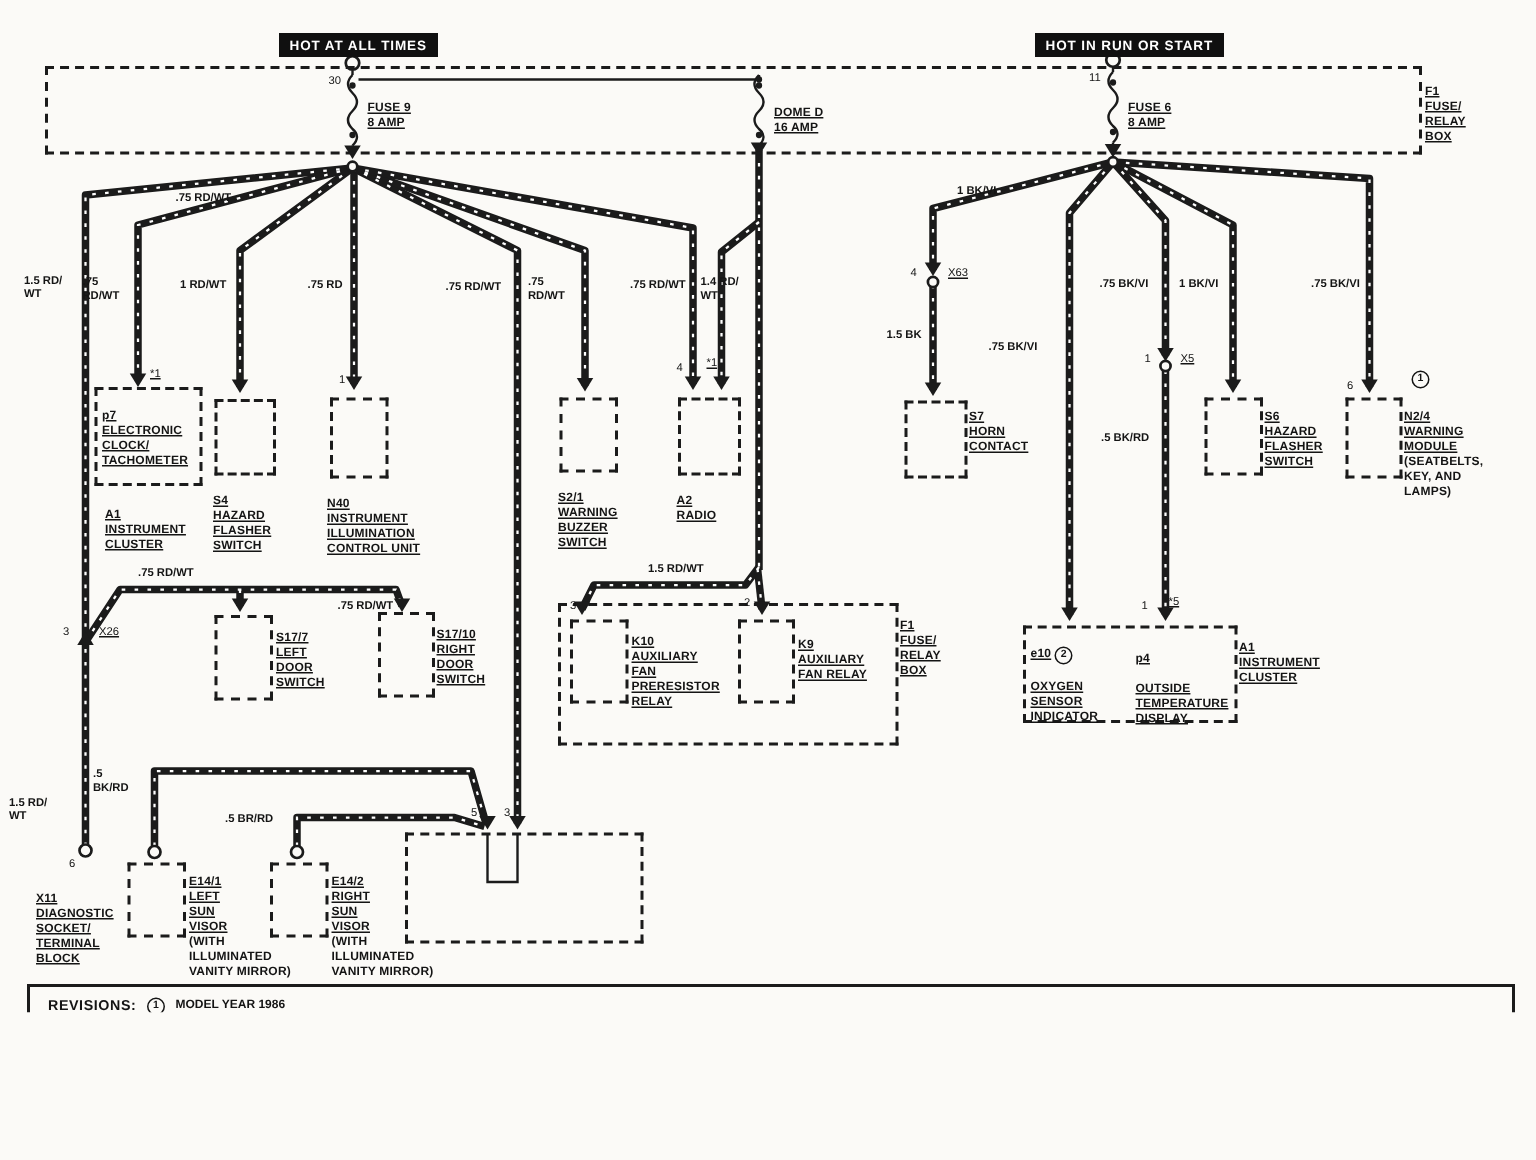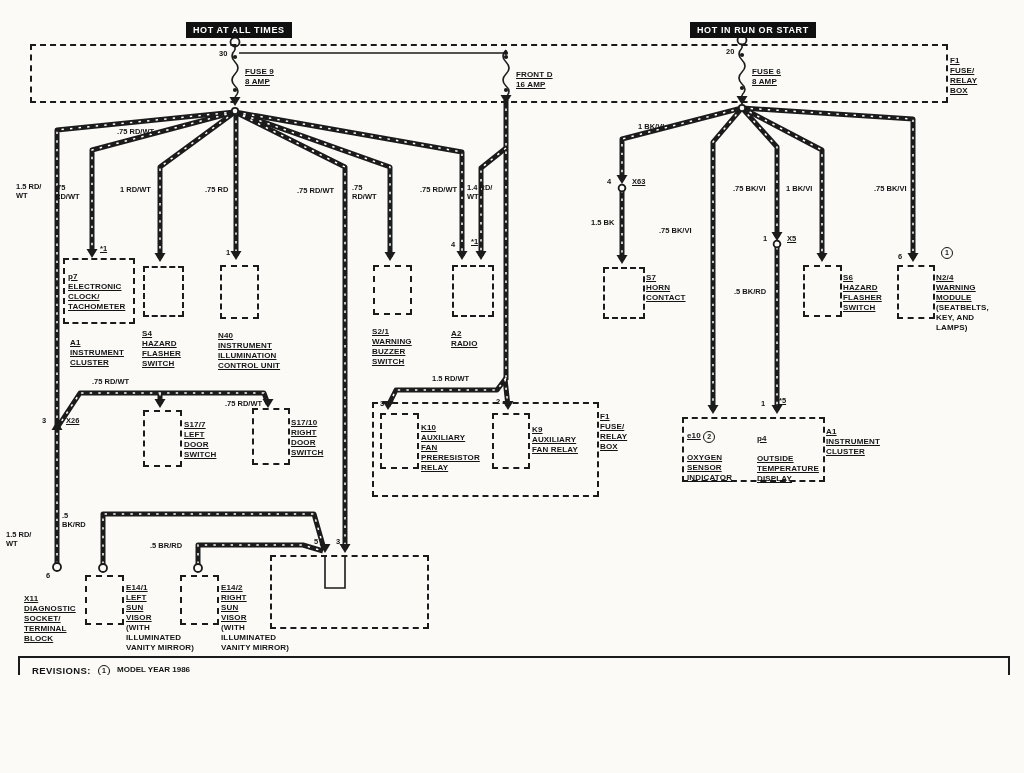--- a/index.html
+++ b/index.html
@@ -16,21 +16,21 @@
   .dbox{position:absolute;border:2px dashed #1b1b1b}
   .hot{position:absolute;background:#101010;color:#fff;font-size:9px;font-weight:bold;
        letter-spacing:.6px;padding:3px 7px;white-space:nowrap}
   .lbl{position:absolute;font-size:8px;font-weight:bold;line-height:1.25;
        letter-spacing:.15px;white-space:pre-line}
   .lbl .u{display:block;text-decoration:underline}
   .lbl .n{display:block;text-decoration:none}
   .lbl .inl{display:block}
   .lbl .inl .u{display:inline}
   .wl{position:absolute;font-size:7.5px;font-weight:bold;line-height:1.2;white-space:pre-line}
-  .pin{position:absolute;font-size:7.5px;font-weight:bold;white-space:nowrap}
+  .pin{position:absolute;font-size:7.5px;font-weight:normal;white-space:nowrap}
   .pin.u{text-decoration:underline}
   .rev{display:inline-block;width:10px;height:10px;border:1.2px solid #141414;border-radius:50%;
        font-size:7px;font-weight:bold;line-height:10px;text-align:center;vertical-align:top;
        background:transparent}
   .rev.abs{position:absolute}
   .revbox{position:absolute;border:2px solid #1b1b1b}
   .rtitle{position:absolute;font-size:9.5px;font-weight:bold;letter-spacing:.4px}
   .ritem{position:absolute;font-size:8px;font-weight:bold;white-space:nowrap}
   .ritem .rev{margin-right:7px}
 </style>
@@ -196,27 +196,27 @@
   <div class="dbox" style="left:180px;top:575px;width:35px;height:46px"></div>
   <div class="dbox" style="left:270px;top:555px;width:155px;height:70px"></div>
 
   <div class="hot" style="left:186px;top:22px">HOT AT ALL TIMES</div>
   <div class="hot" style="left:690px;top:22px">HOT IN RUN OR START</div>
 
   <div class="lbl" style="left:245px;top:57px">
     <span class="u">FUSE 9</span><span class="u">8 AMP</span>
   </div>
   <div class="lbl" style="left:516px;top:60px">
-    <span class="u">FRONT D</span><span class="u">16 AMP</span>
+    <span class="u">DOME D</span><span class="u">16 AMP</span>
   </div>
   <div class="lbl" style="left:752px;top:57px">
     <span class="u">FUSE 6</span><span class="u">8 AMP</span>
   </div>
   <div class="pin" style="left:219px;top:49px">30</div>
-  <div class="pin" style="left:726px;top:47px">20</div>
+  <div class="pin" style="left:726px;top:47px">11</div>
   <div class="lbl" style="left:950px;top:46px">
     <span class="u">F1
 FUSE/
 RELAY
 BOX</span>
   </div>
 
   <div class="lbl" style="left:68px;top:262px">
     <span class="u">p7
 ELECTRONIC

